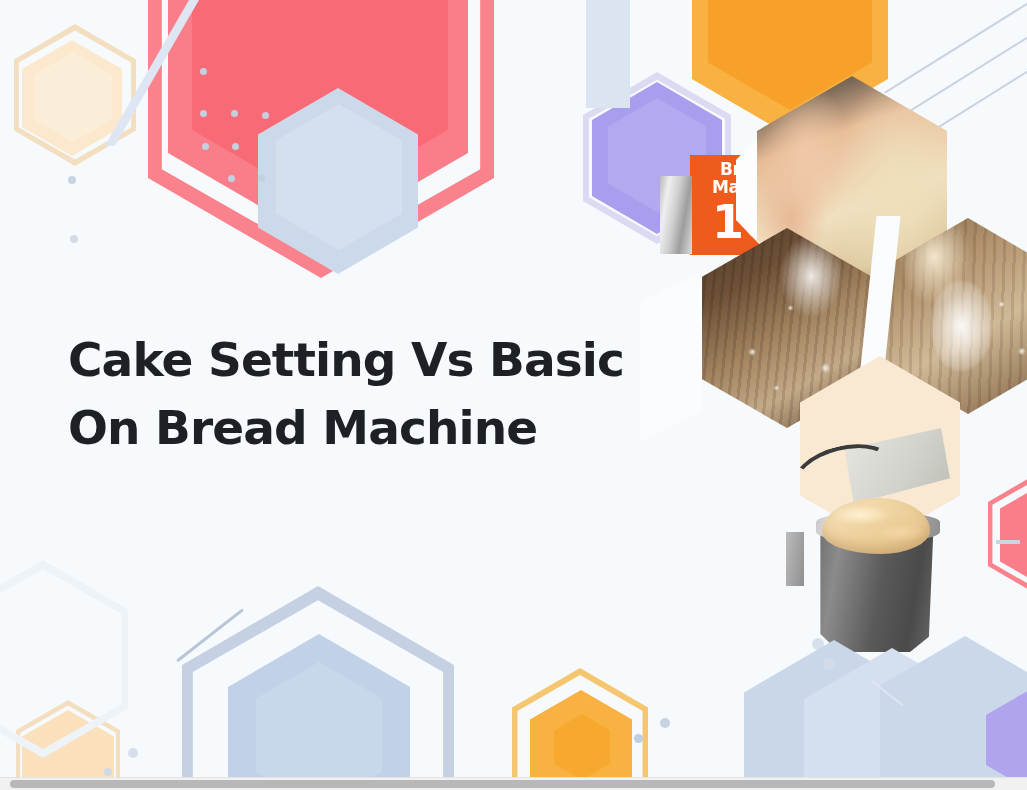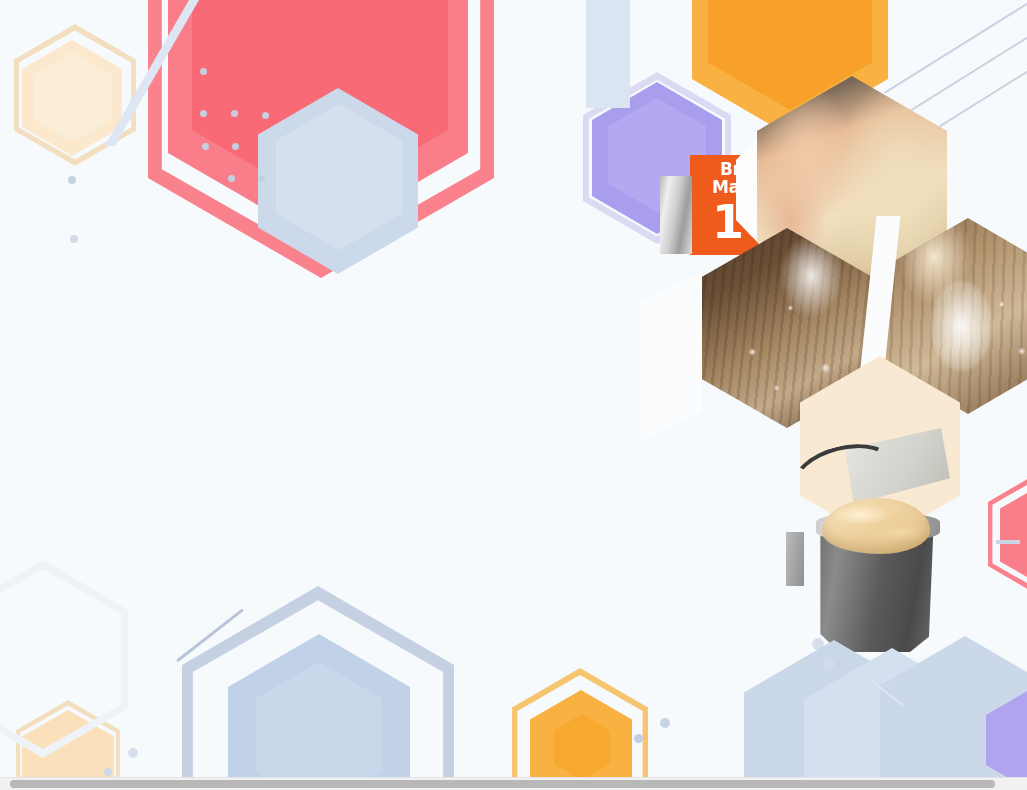--- a/index.html
+++ b/index.html
@@ -249,18 +249,22 @@
 
   <div class="hex" style="left:744px;top:640px;width:180px;height:210px;background:#c9d7e9;"></div>
   <div class="hex" style="left:804px;top:648px;width:176px;height:204px;background:#d4dff0;"></div>
   <div class="hex" style="left:880px;top:636px;width:170px;height:198px;background:#cbd8ea;"></div>
   <div class="hex" style="left:986px;top:690px;width:86px;height:100px;background:#b0a4ef;"></div>
   <div class="dot" style="left:823px;top:658px;width:12px;height:12px;background:#d2dbe9;"></div>
   <div class="diagline" style="left:872px;top:680px;width:40px;transform:rotate(38deg);background:#dfe6f1;"></div>
 
   <div class="hexring" style="left:-42px;top:560px;width:170px;height:198px;background:#eef3f8;"></div>
 
+  <div class="title-wrap">
+    <h1 class="title">Cake Setting Vs Basic</h1>
+    <h1 class="title">On Bread Machine</h1>
+  </div>
 
   <div class="scrollbar-track">
     <div class="scrollbar-thumb"></div>
   </div>
 
 </div>
 
 </body></html>

